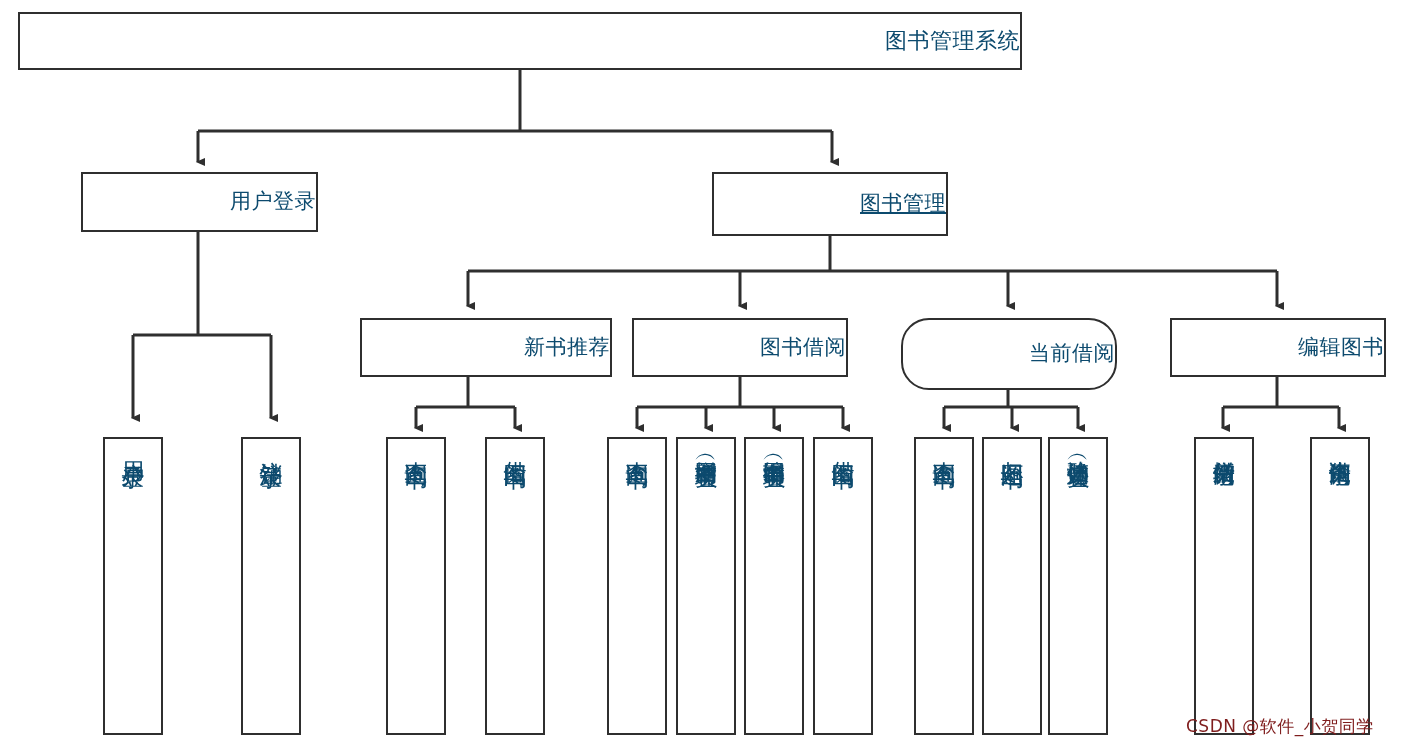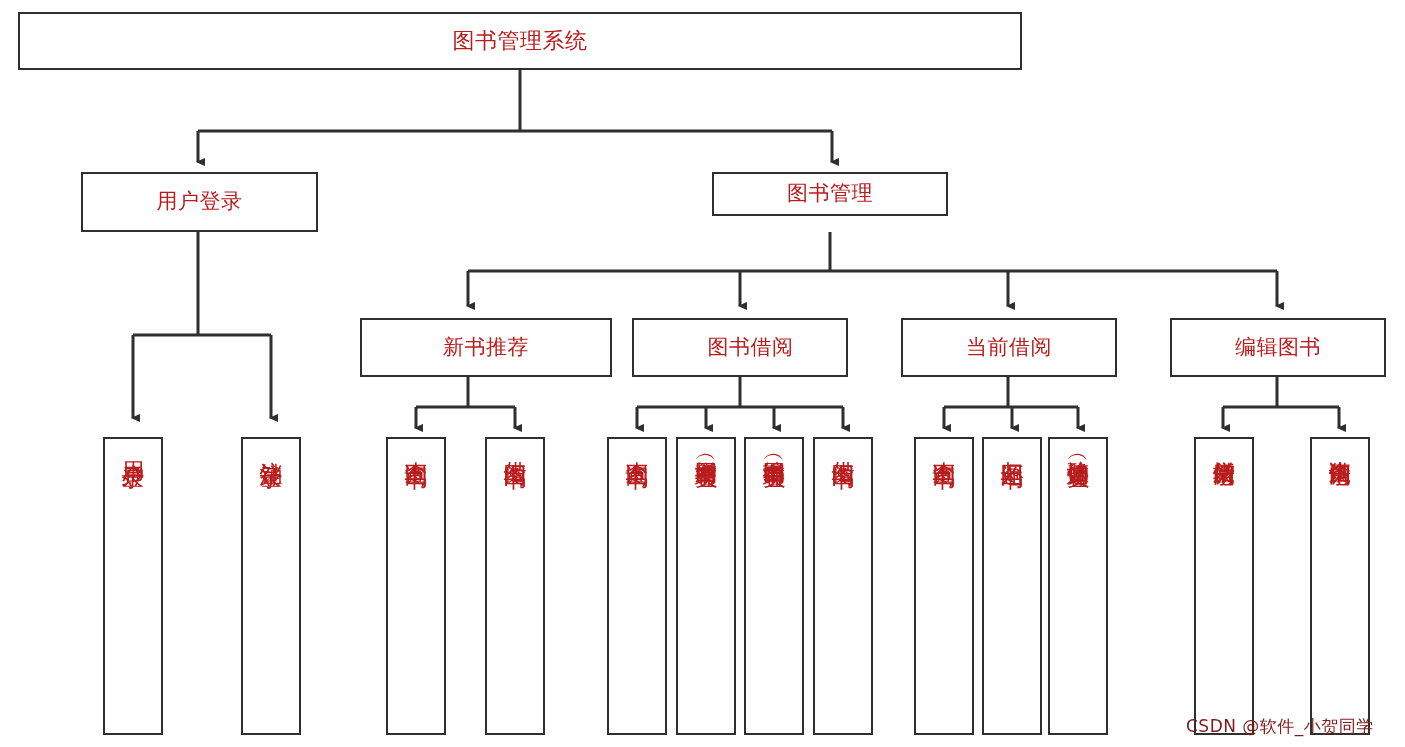--- a/index.html
+++ b/index.html
@@ -26,22 +26,22 @@
     height: 747px;
     pointer-events: none;
   }
   .node {
     position: absolute;
     box-sizing: border-box;
     border: 2px solid #2f2f2f;
     background: #ffffff;
     display: flex;
     align-items: center;
-    justify-content: center;
-    color: #b91c1c;
+    justify-content: flex-end;
+    color: #0c4a6e;
   }
   .node .node-label {
     display: block;
     text-align: center;
     line-height: 1.22;
     letter-spacing: 0.5px;
   }
   
   .node.horiz .node-label {
     font-size: 21px;
@@ -134,31 +134,31 @@
     </g>
   </svg>
 
   <div class="node horiz root" style="left:18px; top:12px; width:1004px; height:58px;">
     <span class="node-label">图书管理系统</span>
   </div>
 
   <div class="node horiz" style="left:81px; top:172px; width:237px; height:60px;">
     <span class="node-label">用户登录</span>
   </div>
-  <div class="node horiz" style="left:712px; top:172px; width:236px; height:44px;">
+  <div class="node horiz" style="left:712px; top:172px; width:236px; height:64px;text-decoration:underline;">
     <span class="node-label">图书管理</span>
   </div>
 
   <div class="node horiz" style="left:360px; top:318px; width:252px; height:59px;">
     <span class="node-label">新书推荐</span>
   </div>
   <div class="node horiz" style="left:632px; top:318px; width:216px; height:59px;padding-left:21px;">
     <span class="node-label">图书借阅</span>
   </div>
-  <div class="node horiz" style="left:901px; top:318px; width:216px; height:59px;">
+  <div class="node horiz" style="left:901px; top:318px; width:216px; height:72px;border-radius:28px;">
     <span class="node-label">当前借阅</span>
   </div>
   <div class="node horiz" style="left:1170px; top:318px; width:216px; height:59px;">
     <span class="node-label">编辑图书</span>
   </div>
 
   <div class="node vert" style="left:103px; top:437px; width:60px; height:298px;">
     <span class="node-label">用户登录</span>
   </div>
   <div class="node vert" style="left:241px; top:437px; width:60px; height:298px;">

